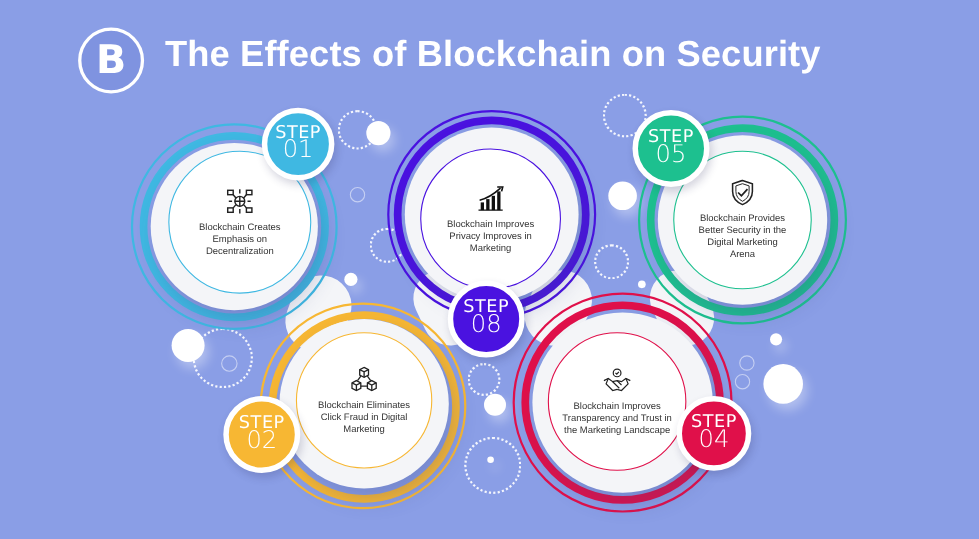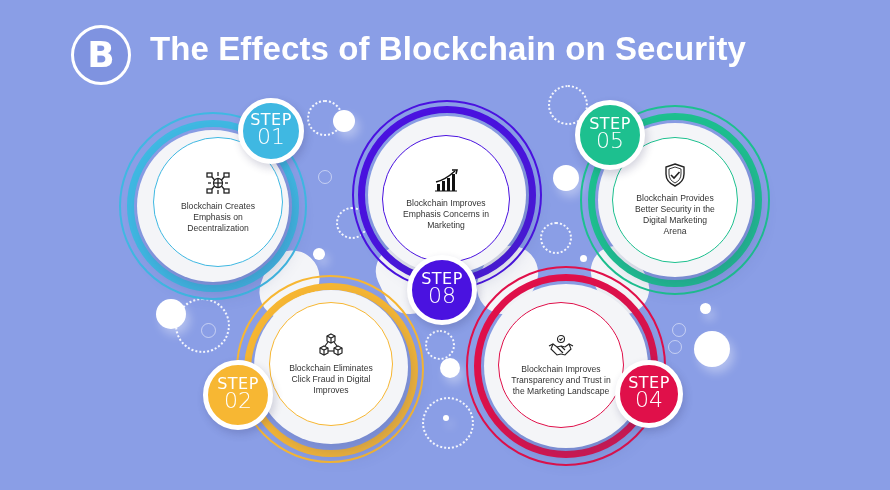--- a/index.html
+++ b/index.html
@@ -131,21 +131,21 @@
   <div class="inner" style="left:382px;top:135px;width:128px;height:128px;border:1px solid #4a12e0;">
     <svg class="card-icon" viewBox="0 0 26 24" fill="#111" stroke="#111">
       <rect x="4" y="16" width="3" height="7" stroke="none"></rect>
         <rect x="9" y="13" width="3" height="10" stroke="none"></rect>
       <rect x="14" y="10" width="3" height="13" stroke="none"></rect>
         <rect x="19" y="6" width="3" height="17" stroke="none"></rect>
       <path d="M3 14 Q12 12 22 3" fill="none" stroke-width="1.5"></path>
       <path d="M19 2 L24 2 L23 6" fill="none" stroke-width="1.5"></path>
       <line x1="2" y1="23" x2="24" y2="23" stroke-width="1"></line>
     </svg>
-    <div class="card-text" style="width:112px;">Blockchain Improves Emphasis Concerns in Marketing</div>
+    <div class="card-text" style="width:112px;">Blockchain Improves Privacy Improves in Marketing</div>
   </div>
   <div class="badge" style="left:407px;top:255px;width:70px;height:70px;background:#4a12e0;">
     <span class="badge-step">STEP</span>
     <span class="badge-num">08</span>
   </div>
 
   <div class="ring" style="left:580px;top:105px;width:190px;height:190px;border:2px solid #1dc08f;"></div>
   <div class="ring" style="left:588px;top:113px;width:174px;height:174px;border:7px solid #1dc08f;"></div>
   <div class="blob" style="left:598px;top:123px;width:154px;height:154px;"></div>
   <div class="inner" style="left:612px;top:137px;width:126px;height:126px;border:1px solid #1dc08f;">
@@ -169,21 +169,21 @@
       <path d="M13 1 L17 3 L17 8 L13 10 L9 8 L9 3 Z"></path>
         <path d="M9 3 L13 5 L17 3 M13 5 L13 10"></path>
       <path d="M6 13 L10 15 L10 20 L6 22 L2 20 L2 15 Z"></path>
         <path d="M2 15 L6 17 L10 15 M6 17 L6 22"></path>
       <path d="M20 13 L24 15 L24 20 L20 22 L16 20 L16 15 Z"></path>
         <path d="M16 15 L20 17 L24 15 M20 17 L20 22"></path>
       <line x1="10" y1="9" x2="7" y2="13"></line>
         <line x1="16" y1="9" x2="19" y2="13"></line>
         <line x1="10" y1="18" x2="16" y2="18"></line>
     </svg>
-    <div class="card-text" style="width:106px;">Blockchain Eliminates Click Fraud in Digital Improves</div>
+    <div class="card-text" style="width:106px;">Blockchain Eliminates Click Fraud in Digital Marketing</div>
   </div>
   <div class="badge" style="left:203px;top:360px;width:70px;height:70px;background:#f7b733;">
     <span class="badge-step">STEP</span>
     <span class="badge-num">02</span>
   </div>
 
   <div class="ring" style="left:466px;top:266px;width:200px;height:200px;border:2px solid #e0104a;"></div>
   <div class="ring" style="left:474px;top:274px;width:184px;height:184px;border:7px solid #e0104a;"></div>
   <div class="blob" style="left:484px;top:284px;width:164px;height:164px;"></div>
   <div class="inner" style="left:498px;top:302px;width:126px;height:126px;border:1px solid #e0104a;">

